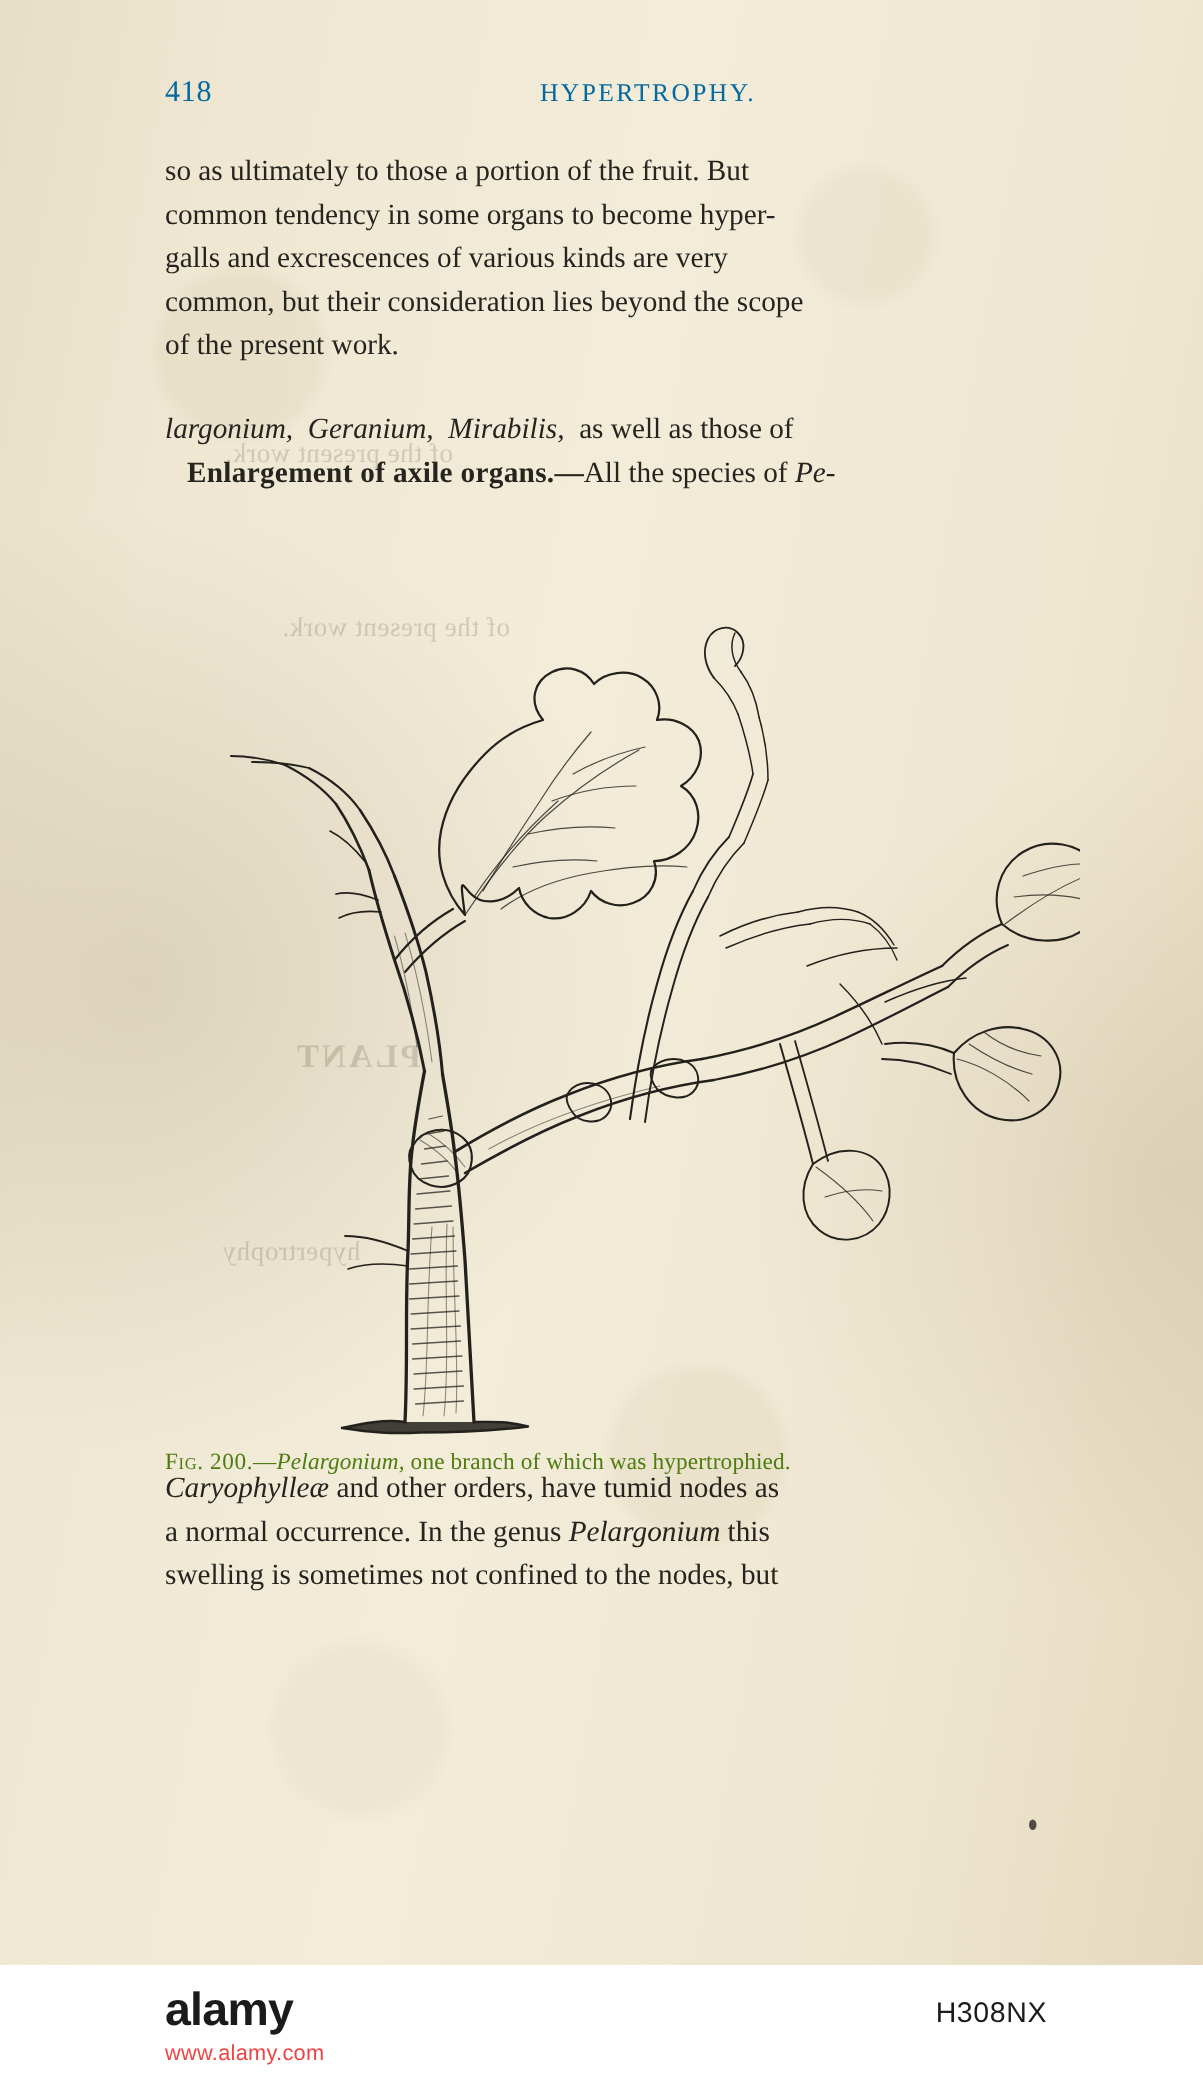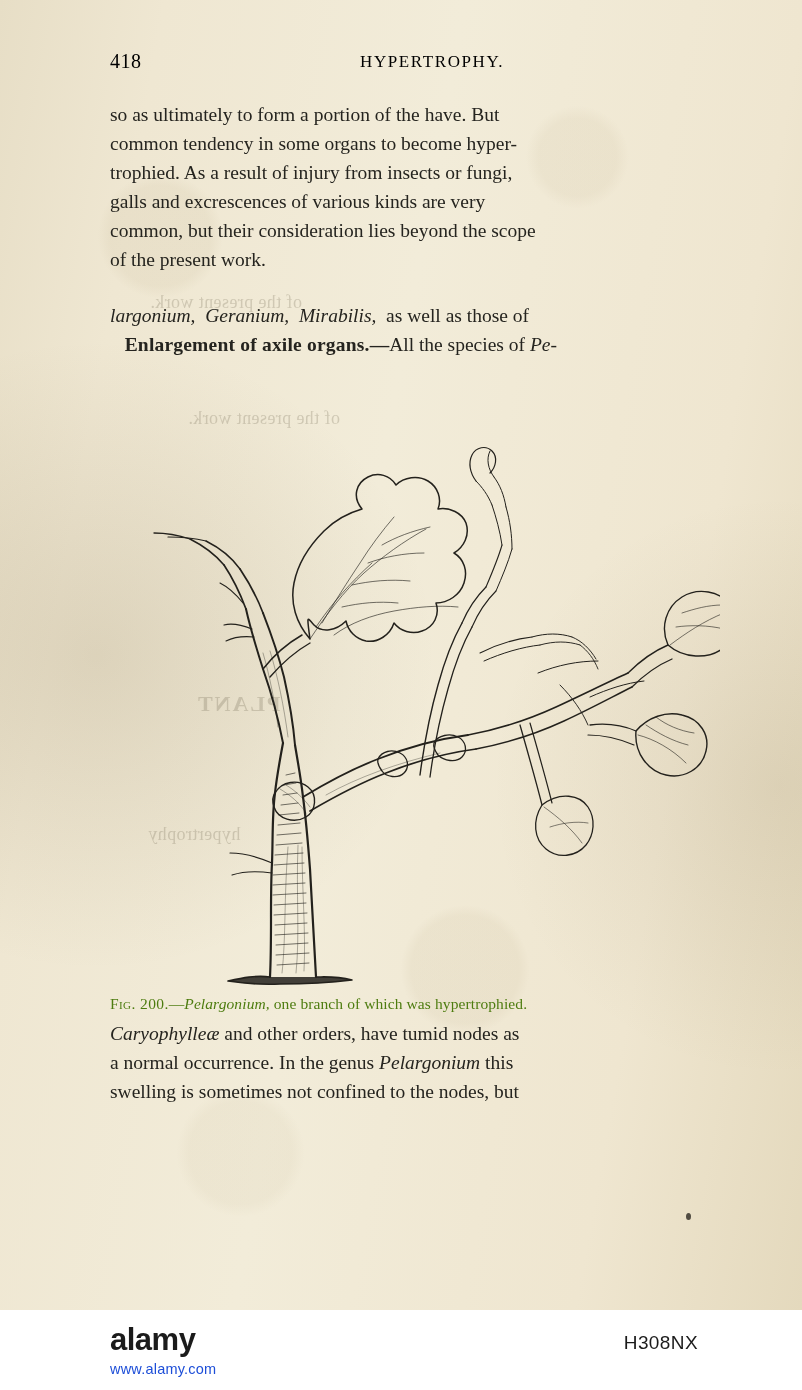--- a/index.html
+++ b/index.html
@@ -46,21 +46,21 @@
   .page-inner {
     position: absolute;
     left: 110px;
     top: 50px;
     width: 620px;
   }
   
   .runhead {
     position: relative;
     height: 30px;
-    color: #000000;
+    color: #0369a1;
   }
   .folio {
     position: absolute;
     left: 0;
     top: 0;
     font-size: 20px;
     letter-spacing: 0.5px;
   }
   .runtitle {
     position: absolute;
@@ -115,21 +115,21 @@
     text-align: left;
     font-size: 15.5px;
     color: #4d7c0f;
     letter-spacing: 0.1px;
   }
   .figcaption .smallcaps {
     font-variant: small-caps;
     letter-spacing: 0.4px;
   }
   .after-fig {
-    margin-top: 22px;
+    margin-top: 10px;
   }
   
   .ghost {
     position: absolute;
     color: rgba(90,80,58,0.22);
     font-size: 18px;
     line-height: 28px;
     letter-spacing: 0.4px;
     transform: scaleX(-1);
     white-space: pre;
@@ -161,21 +161,21 @@
     font-family: "Liberation Sans", sans-serif;
     font-size: 31px;
     font-weight: 700;
     color: #1b1b1b;
     letter-spacing: -0.5px;
     line-height: 1;
   }
   .alamy-url {
     font-family: "Liberation Sans", sans-serif;
     font-size: 14.5px;
-    color: #1d4ed8;
+    color: #ef4444;
     letter-spacing: 0.2px;
     margin-top: 6px;
   }
   .ref-code {
     position: absolute;
     right: 104px;
     top: 22px;
     font-family: "Liberation Sans", sans-serif;
     font-size: 19px;
     font-weight: 400;
@@ -206,23 +206,22 @@
   <div class="page-inner">
 
     <div class="runhead">
       <div class="folio">418</div>
       <div class="runtitle">HYPERTROPHY.</div>
     </div>
 
     <div class="body-col">
 
       <p class="para">
-        <span class="line">so as ultimately to form a portion of the have.  But</span>
+        <span class="line">so as ultimately to those a portion of the fruit.  But</span>
         <span class="line">common  tendency  in  some  organs  to  become  hyper-</span>
-        <span class="line">trophied.    As a result of injury from insects or fungi,</span>
         <span class="line">galls  and  excrescences  of  various  kinds  are  very</span>
         <span class="line">common, but their consideration lies beyond the scope</span>
         <span class="line">of the present work.</span>
       </p>
 
       <p class="para para-indent">
         <span class="line">
           <i>largonium,</i>&nbsp;&nbsp;<i>Geranium,</i>&nbsp;&nbsp;<i>Mirabilis,</i>&nbsp;&nbsp;<span>as  well  as  those  of</span>
         </span>
         <span class="line">

